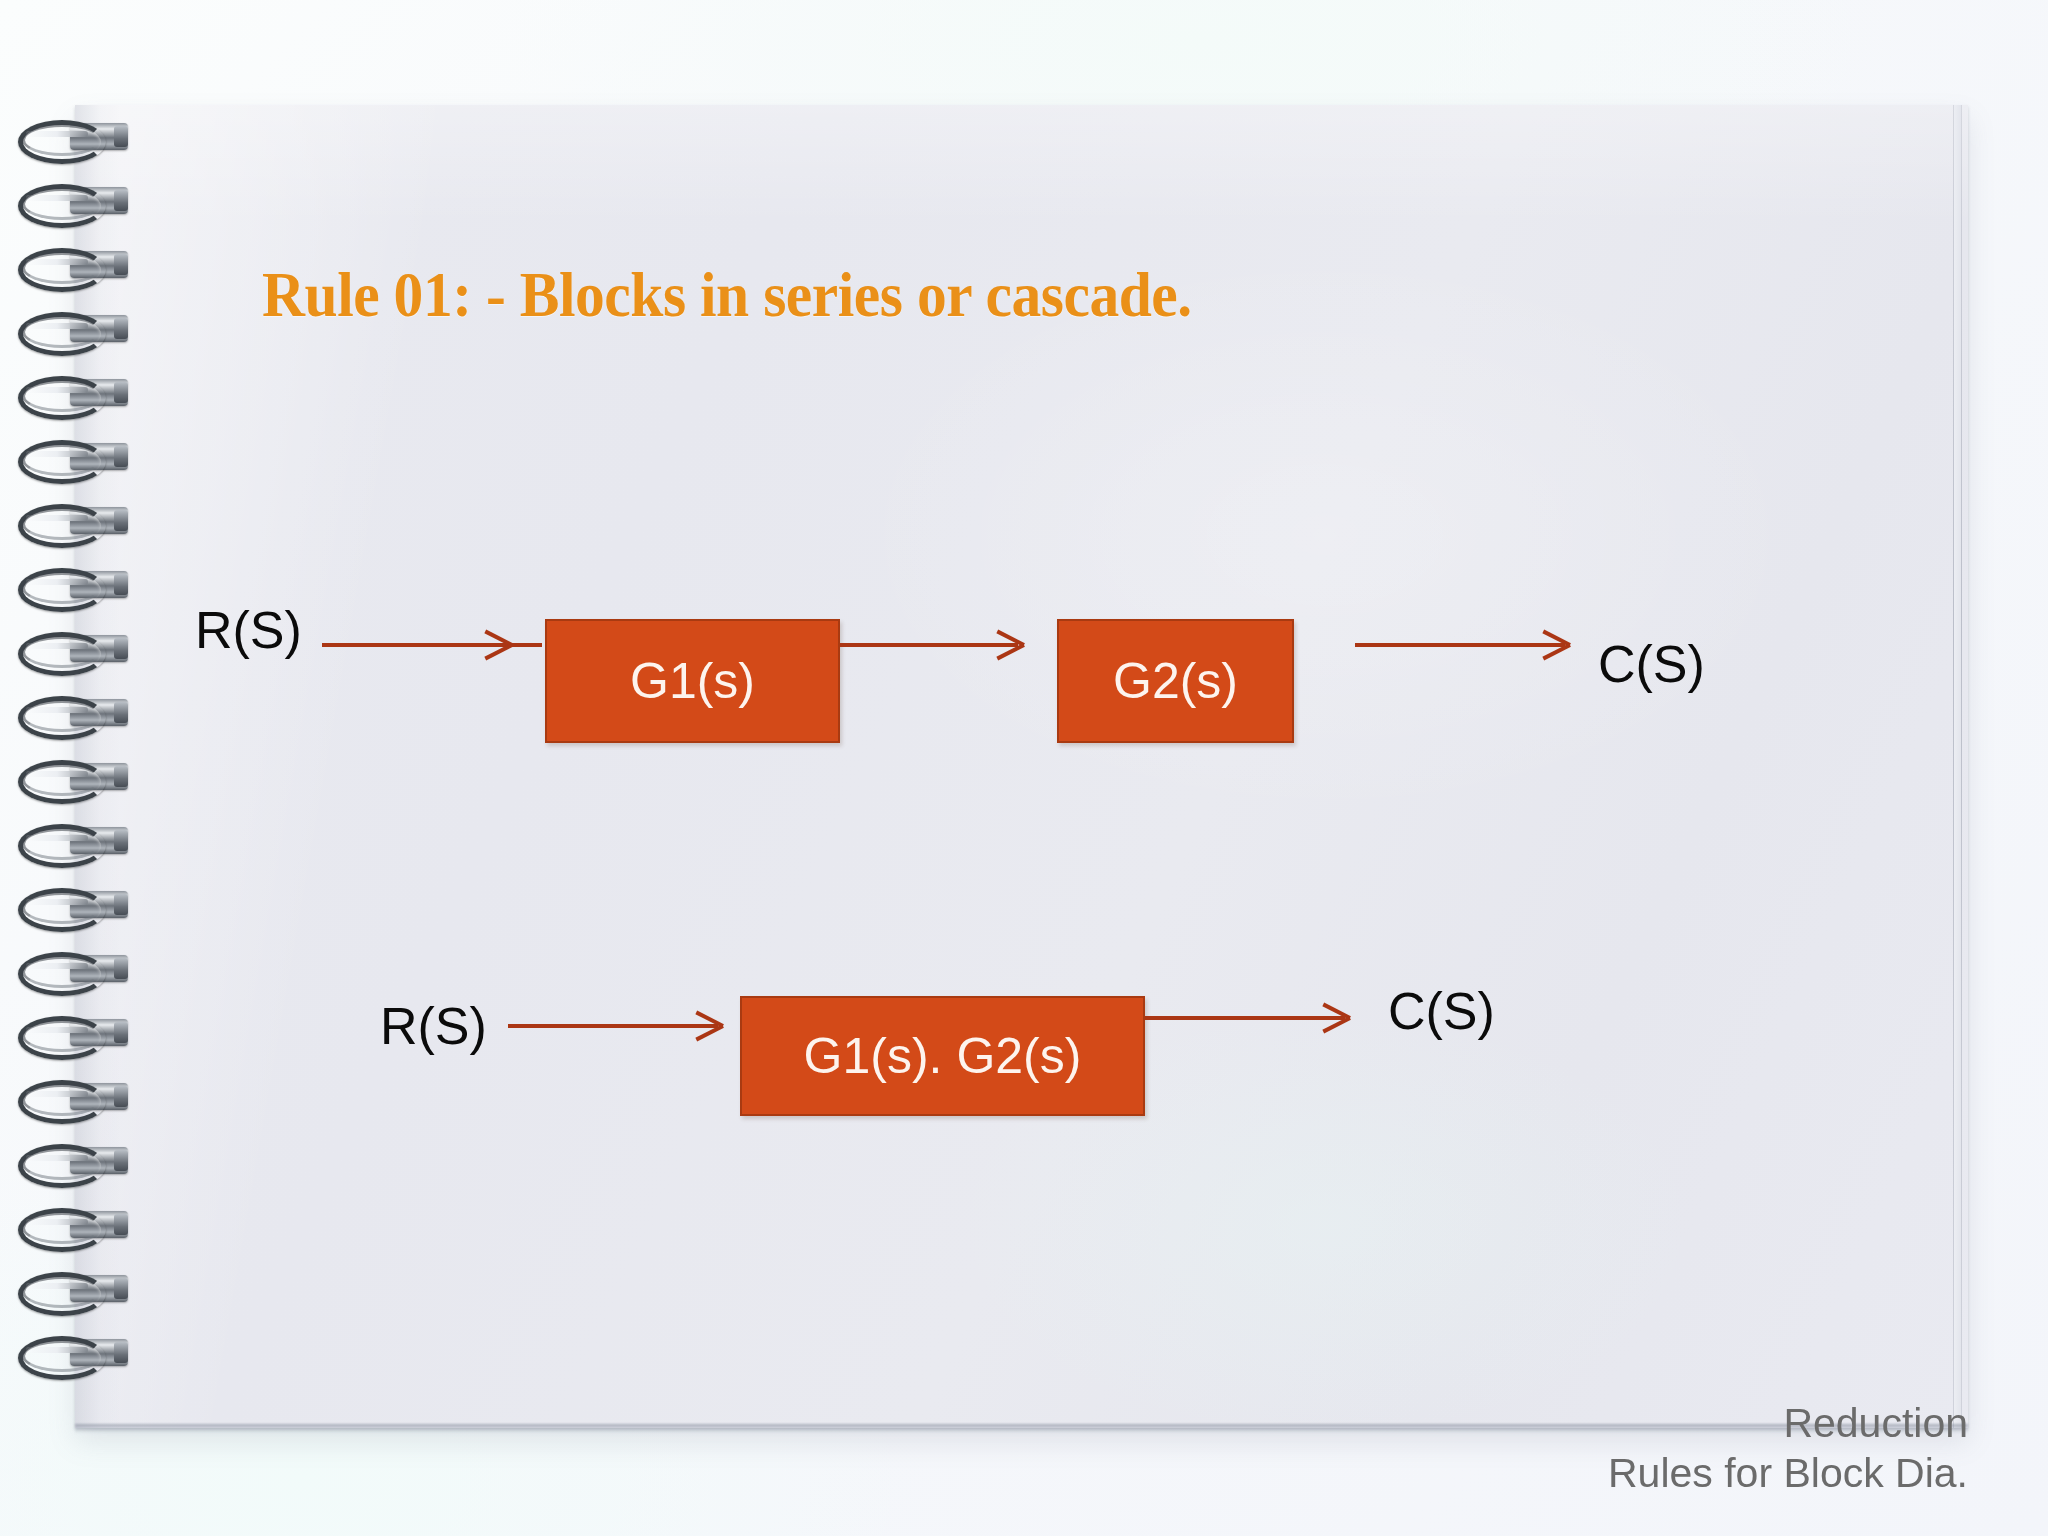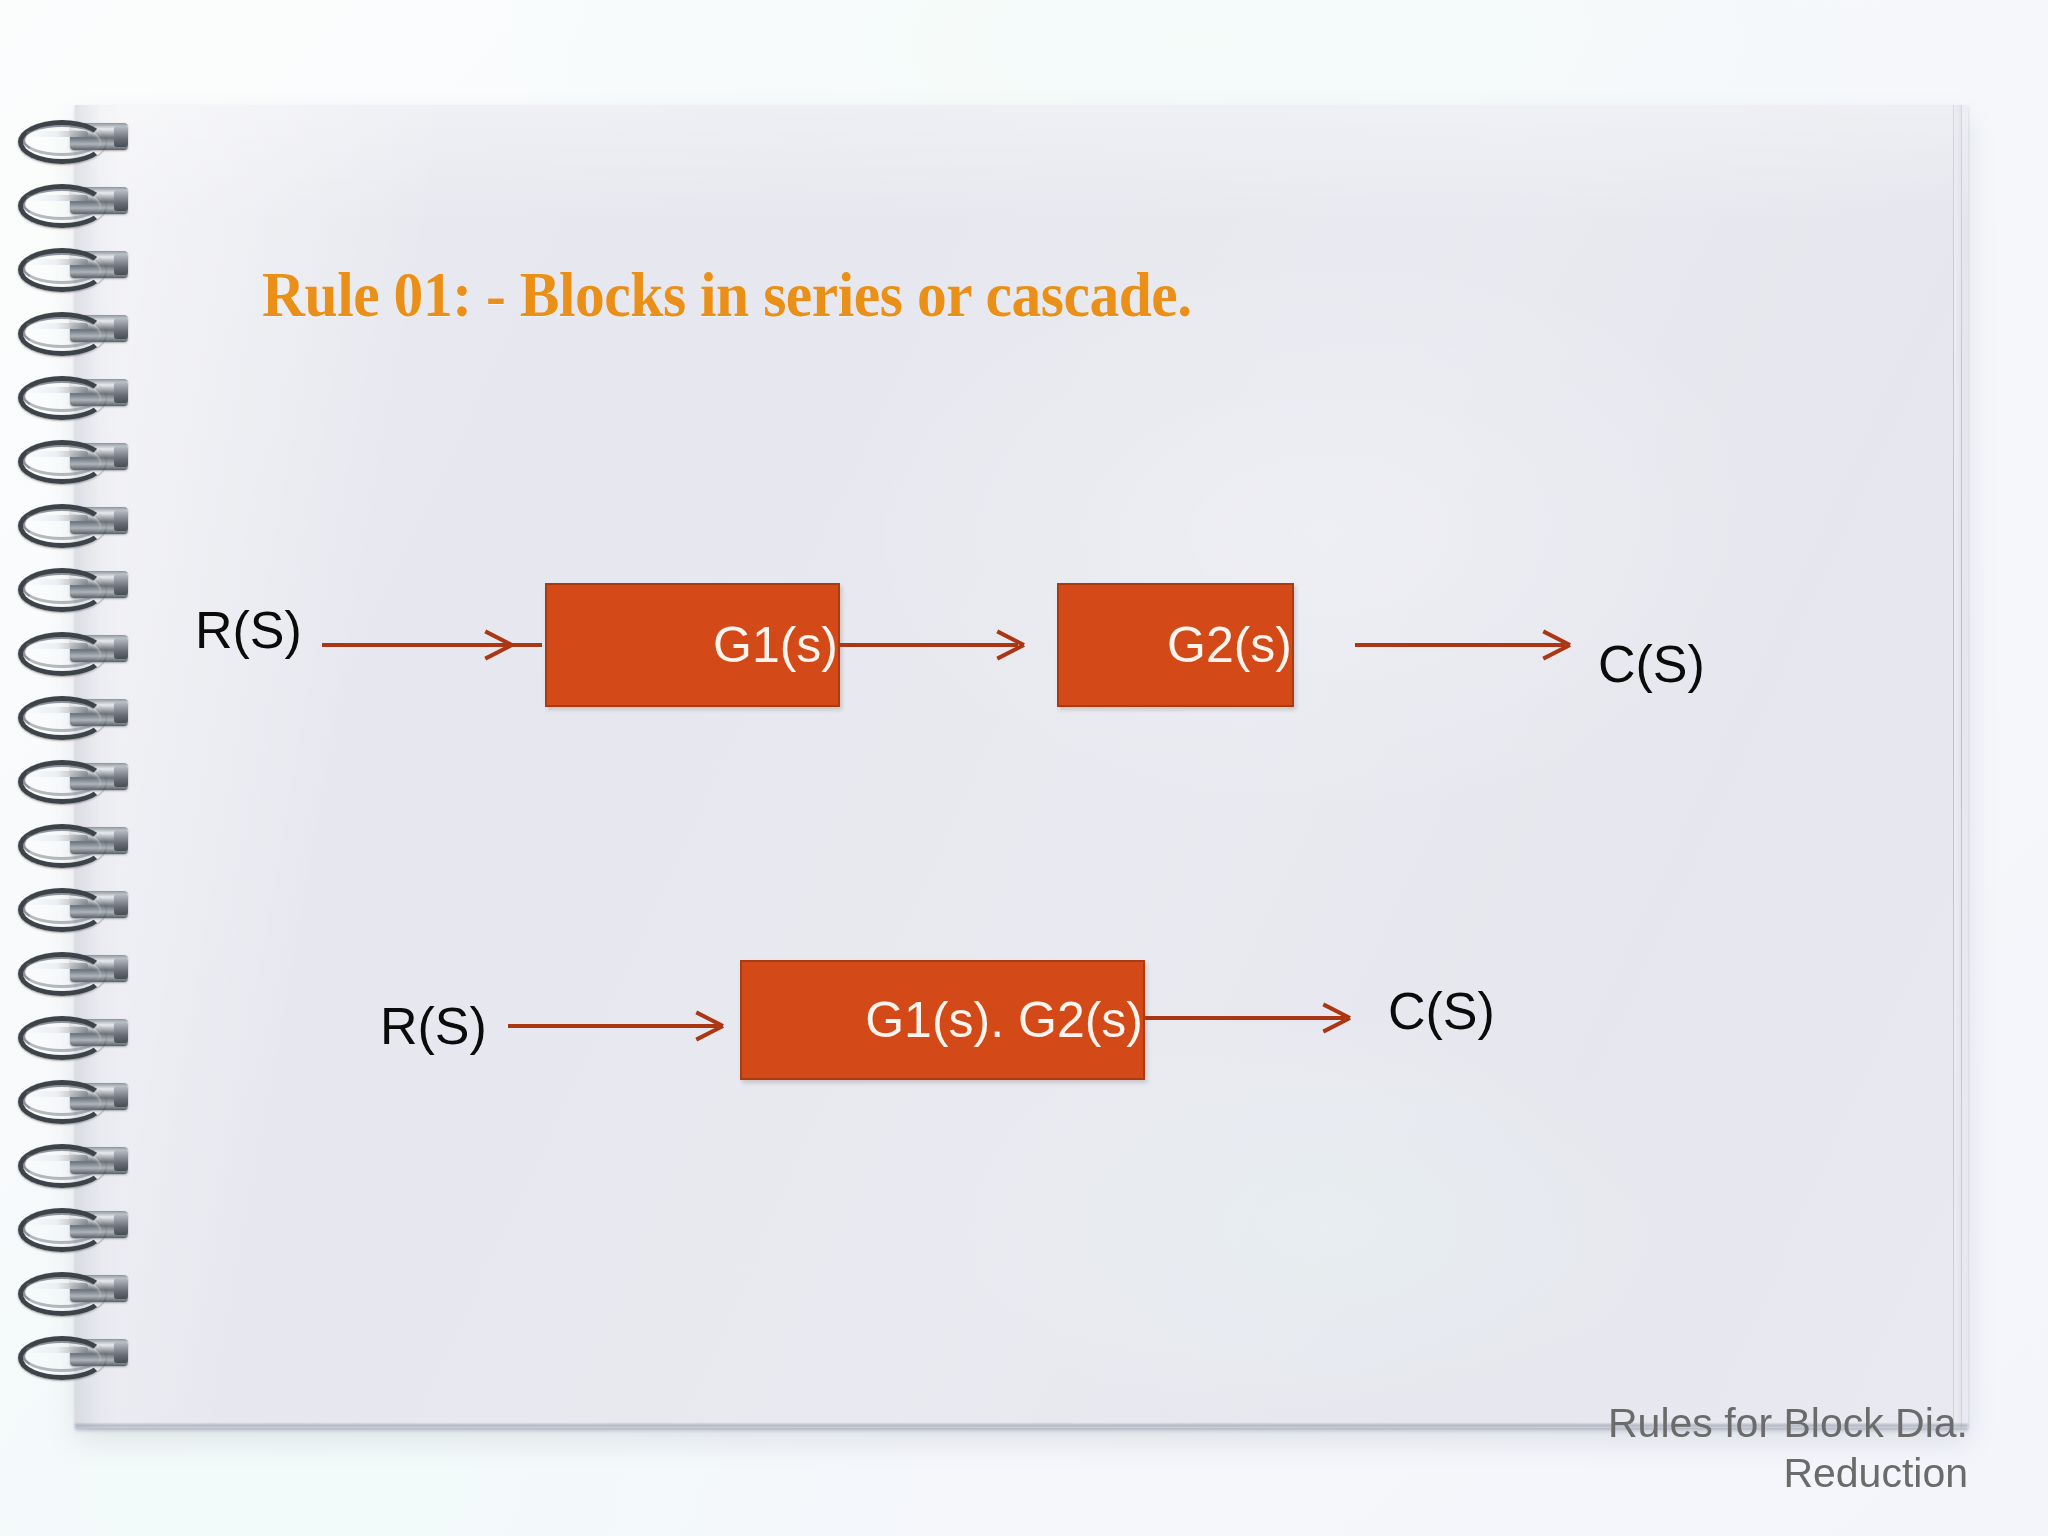--- a/index.html
+++ b/index.html
@@ -184,26 +184,27 @@
     line-height: 1;
   }
 
   .blk {
     position: absolute;
     box-sizing: border-box;
     background: #d34a18;
     border: 2px solid #a93a11;
     display: flex;
     align-items: center;
-    justify-content: flex-end;
+    justify-content: center;
     color: #fdf4ee;
     font-family: "Liberation Sans", sans-serif;
     font-size: 50px;
     white-space: nowrap;
     box-shadow: 2px 3px 4px rgba(90,60,45,0.20);
+    margin-top: 36px;
   }
 
   .conn {
     position: absolute;
     height: 4px;
     background: #ab3614;
   }
   .arrowhead {
     position: absolute;
     width: 0;
@@ -419,17 +420,17 @@
     <div class="conn" style="left:1145px; top:1016px; width:200px;"></div>
     <div class="arrowhead" style="left:1350px; top:1016px;">
       <span class="a1"></span>
         <span class="a2"></span>
     </div>
 
     <div class="sig-label hit" style="left:1388px; top:985px;">C(S)</div>
   </div>
 
   <div id="footer">
+    <div>Reduction</div>
     <div>Rules for Block Dia.</div>
-    <div>Reduction</div>
   </div>
 
 </div>
 
 </body></html>

